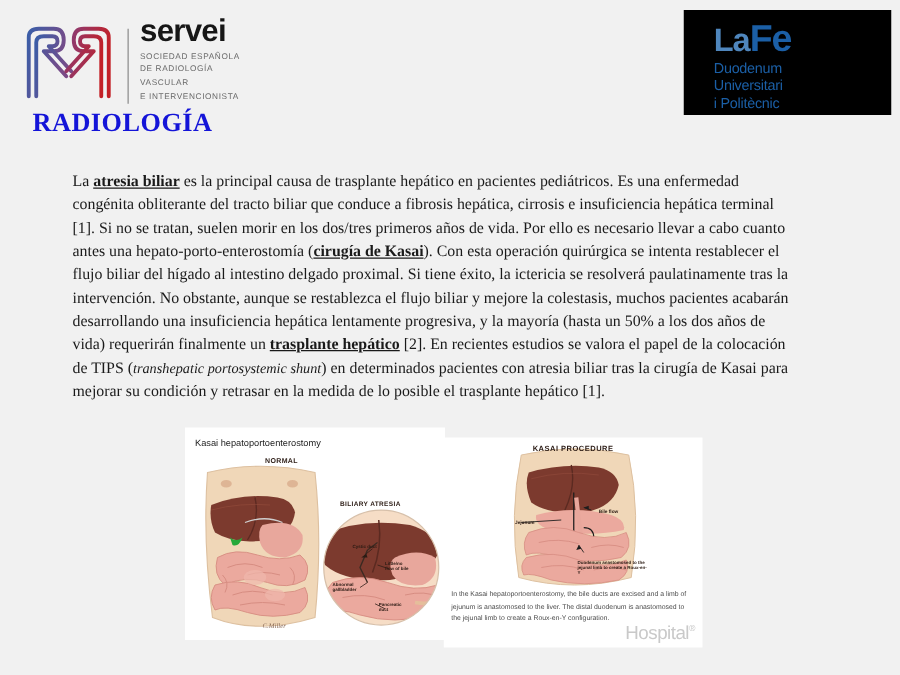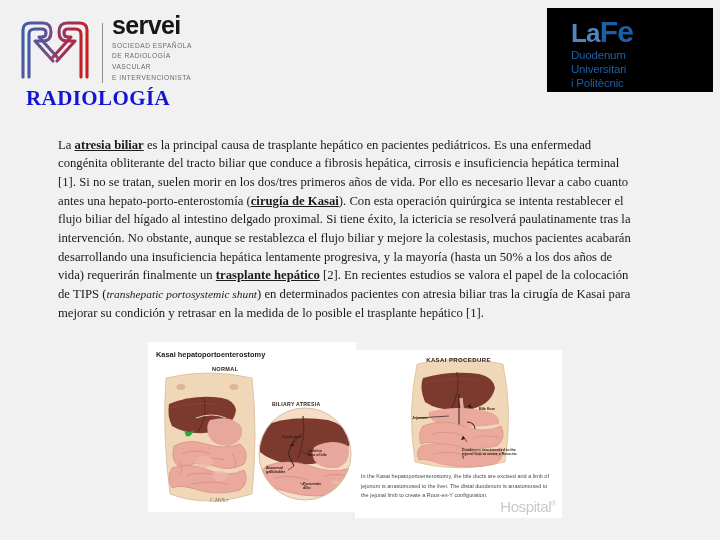--- a/index.html
+++ b/index.html
@@ -142,21 +142,21 @@
     left: 0; top: 0; width: 208px; height: 170px;
   }
   .panel-right {
     left: 207px; top: 8px; width: 207px; height: 168px;
   }
   .fig-title-left {
     position: absolute;
     left: 8px; top: 8px;
     font-family: "Liberation Sans", sans-serif;
     font-size: 7.4px;
-    font-weight: 700;
+    font-weight: 400;
     color: #1b1b1b;
   }
   .fig-title-right {
     position: absolute;
     left: 0; right: 0; top: 7px;
     text-align: center;
     font-family: "Liberation Sans", sans-serif;
     font-size: 6px;
     font-weight: 700;
     letter-spacing: 0.4px;

